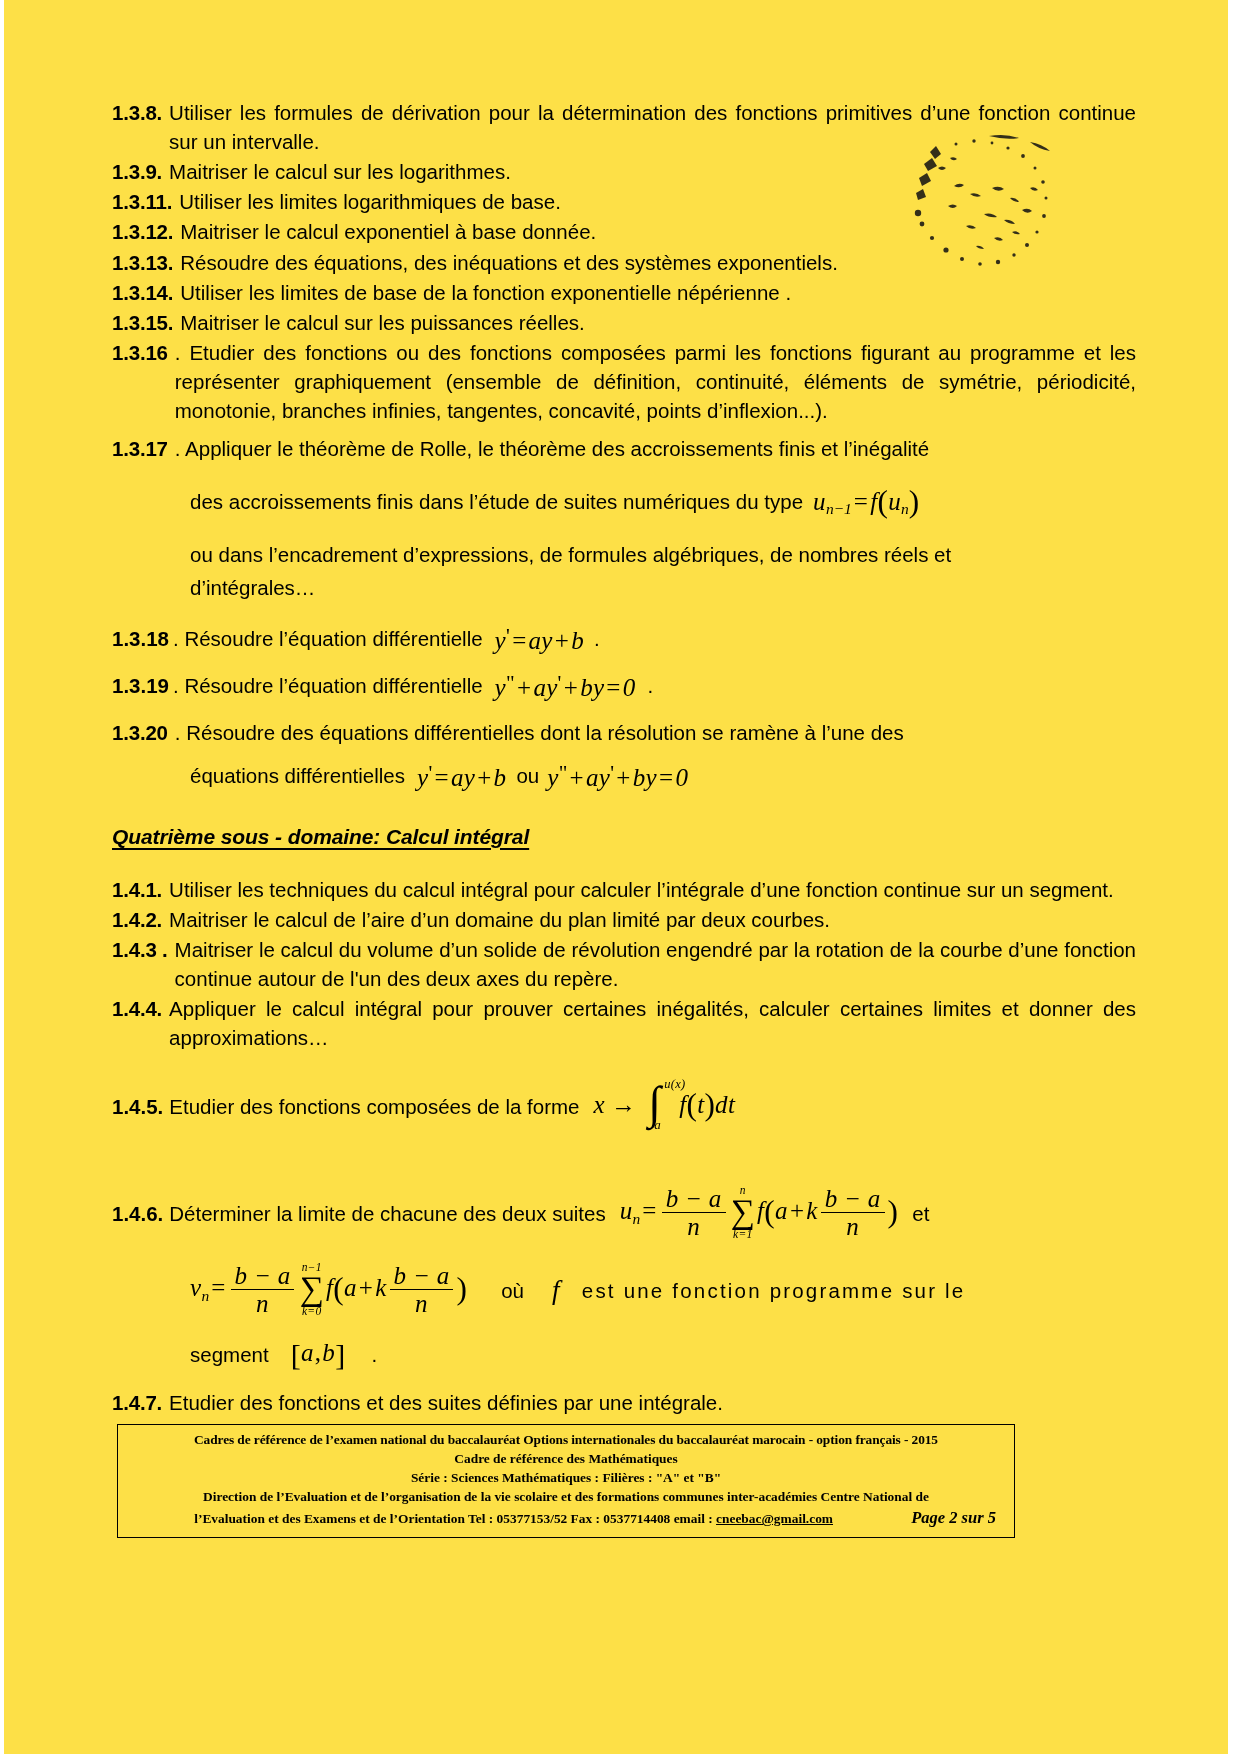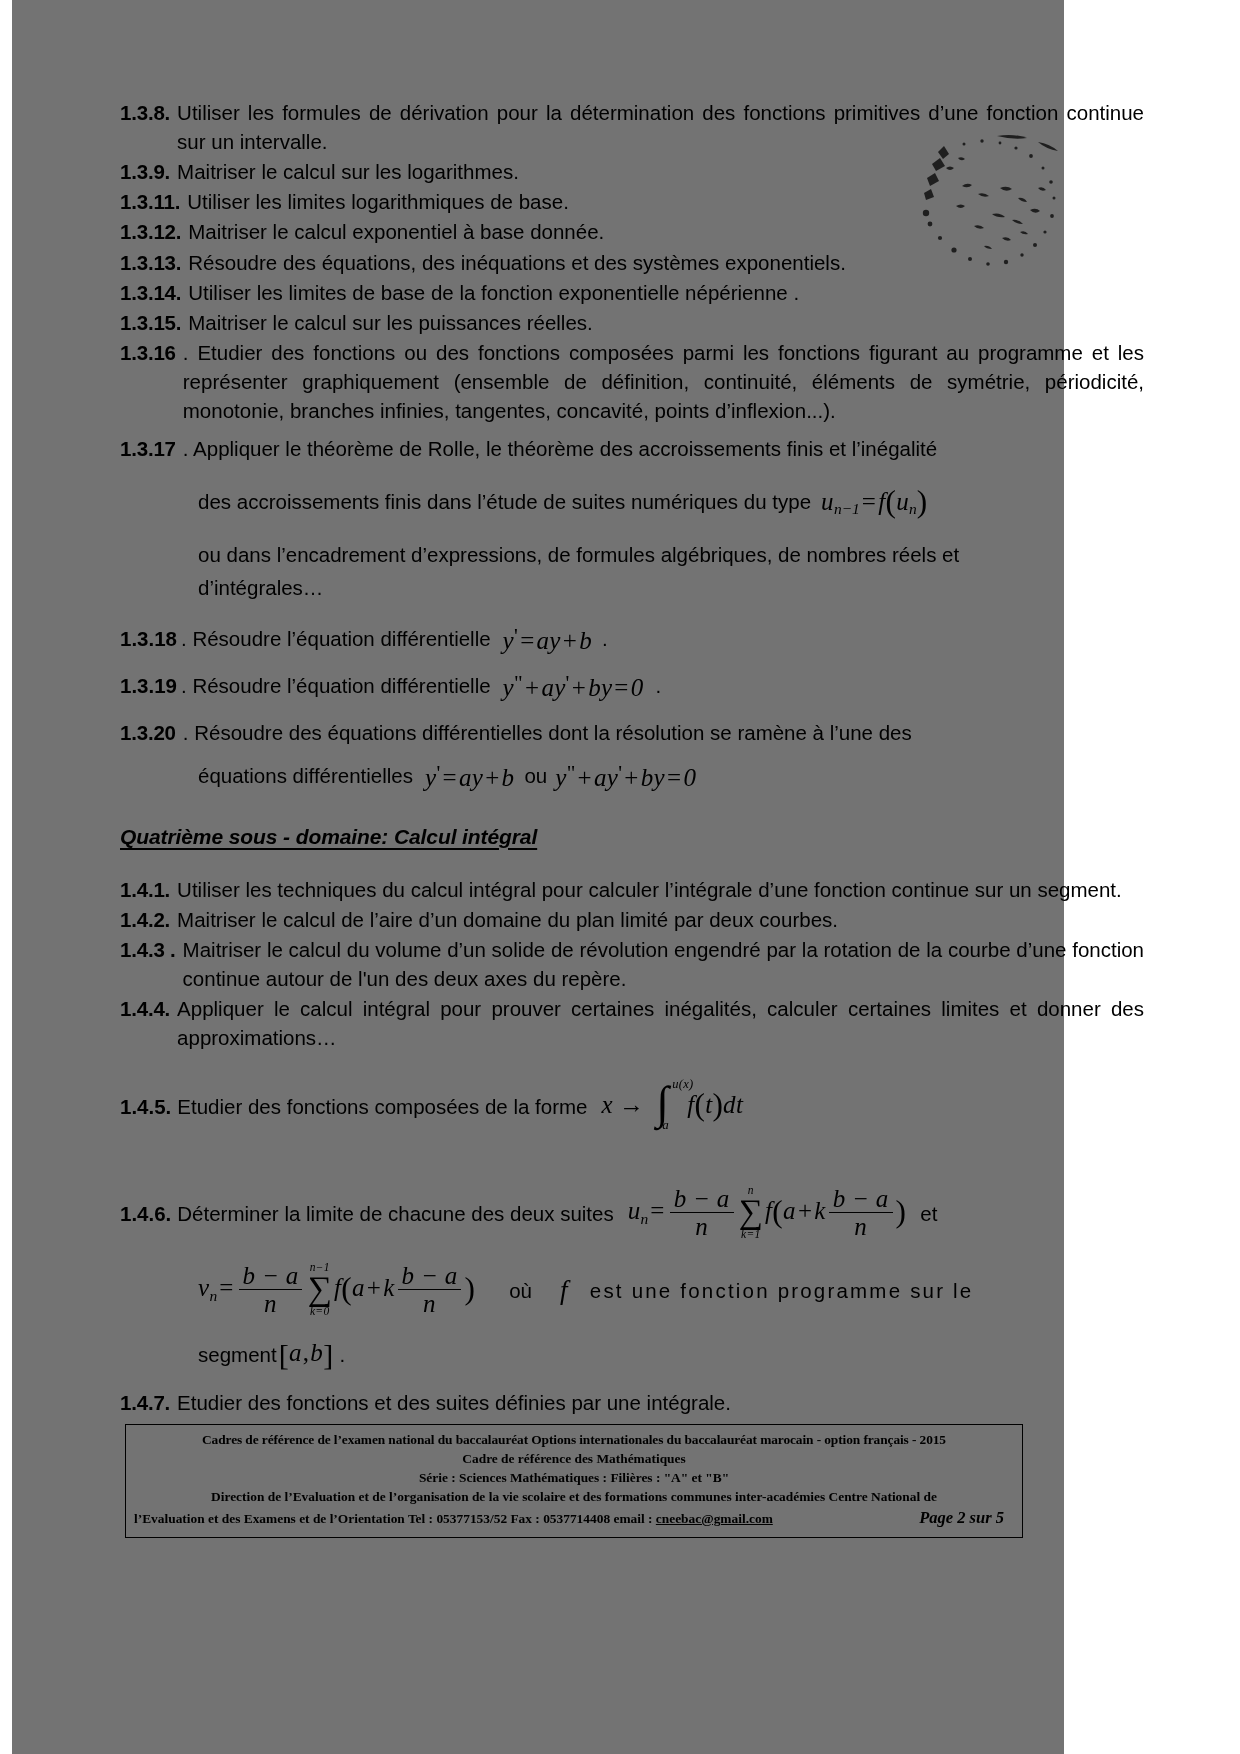--- a/index.html
+++ b/index.html
@@ -11,24 +11,24 @@
     width: 1240px;
     height: 1754px;
     position: relative;
     font-family: "Liberation Sans", sans-serif;
     color: #000000;
     overflow: hidden;
   }
 
   .page {
     position: absolute;
-    left: 12px; top: 0;
-    width: 1052px;
+    left: 4px; top: 0;
+    width: 1224px;
     height: 1754px;
-    background: #737373;
+    background: #fde047;
   }
 
   .content {
     position: absolute;
     left: 108px;
     top: 98px;
     width: 1024px;
   }
 
   
@@ -202,21 +202,21 @@
     text-align: center;
   }
   .footer-box .l1 { letter-spacing: -0.1px; }
   .footer-box .email { text-decoration: underline; }
   .footer-box .lastrow {
     display: flex;
     align-items: baseline;
     justify-content: space-between;
     gap: 10px;
   }
-  .footer-box .lastrow .left { flex: 1 1 auto; text-align: left; padding-left: 2px;}
+  .footer-box .lastrow .left { flex: 1 1 auto; text-align: center; padding-left: 2px;}
   .footer-box .pageno {
     font-style: italic;
     font-size: 16.5px;
     white-space: nowrap;
     padding-right: 12px;
   }
 </style>
 </head>
 <body>
 
@@ -408,21 +408,21 @@
 
     <div class="bigrow" style="margin-left:78px; margin-top:22px; align-items:center;">
       <span class="math">
         <span>v</span><span class="sub">n</span><span class="op">=</span><span class="frac"><span class="n">b − a</span><span class="d">n</span></span><span class="sumop"><span class="lim">n−1</span><span class="big">∑</span><span class="lim">k=0</span></span><span>f</span><span class="paren">(</span><span>a</span><span class="op">+</span><span>k</span><span class="frac"><span class="n">b − a</span><span class="d">n</span></span><span class="paren">)</span>
       </span>
       <span style="margin-left:34px;">où</span>
       <span class="math" style="margin-left:28px; font-size:27px;">f</span>
       <span style="margin-left:22px; letter-spacing:2.2px;">est une fonction programme sur le</span>
     </div>
 
-    <div class="bigrow" style="margin-left:78px; margin-top:20px; align-items:center;">
+    <div class="bigrow" style="margin-left:78px; margin-top:20px; align-items:center;gap:20px;">
       <span>segment</span>
       <span class="math" style="margin-left:2px;">
         <span class="bracket">[</span><span>a</span><span class="op" style="padding:0 1px;">,</span><span>b</span><span class="bracket">]</span>
       </span>
       <span style="margin-left:6px;">.</span>
     </div>
 
     <div class="item" style="margin-top:16px;">
       <span class="num">1.4.7.</span>
       <span class="body nojust">Etudier des fonctions et des suites définies par une intégrale.</span>

